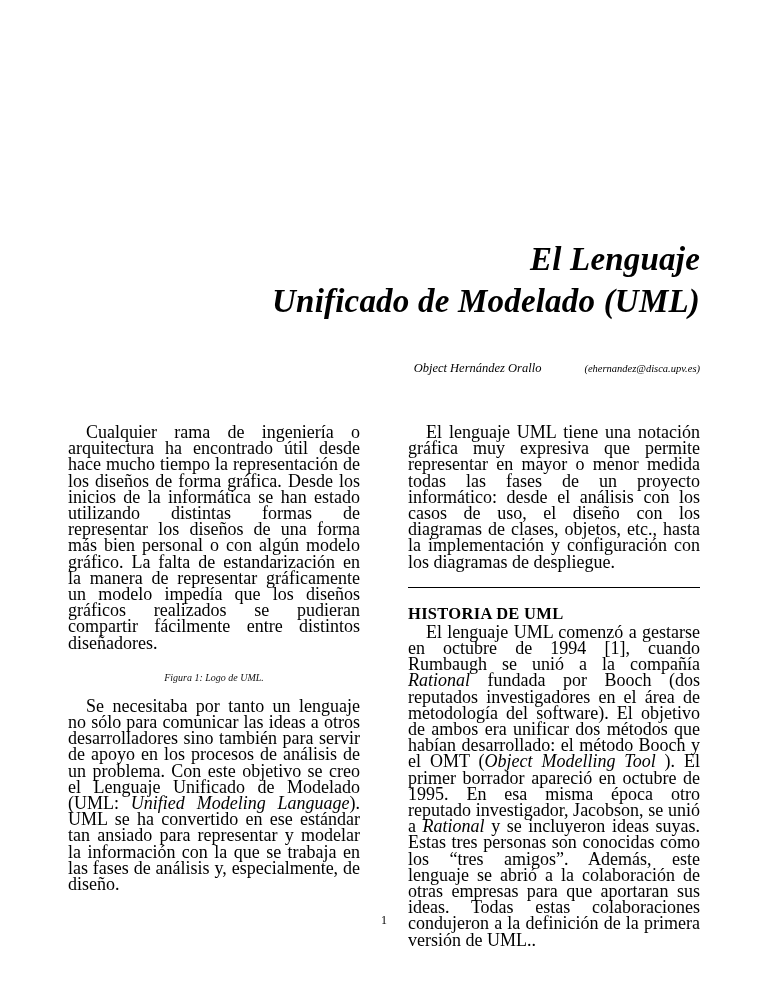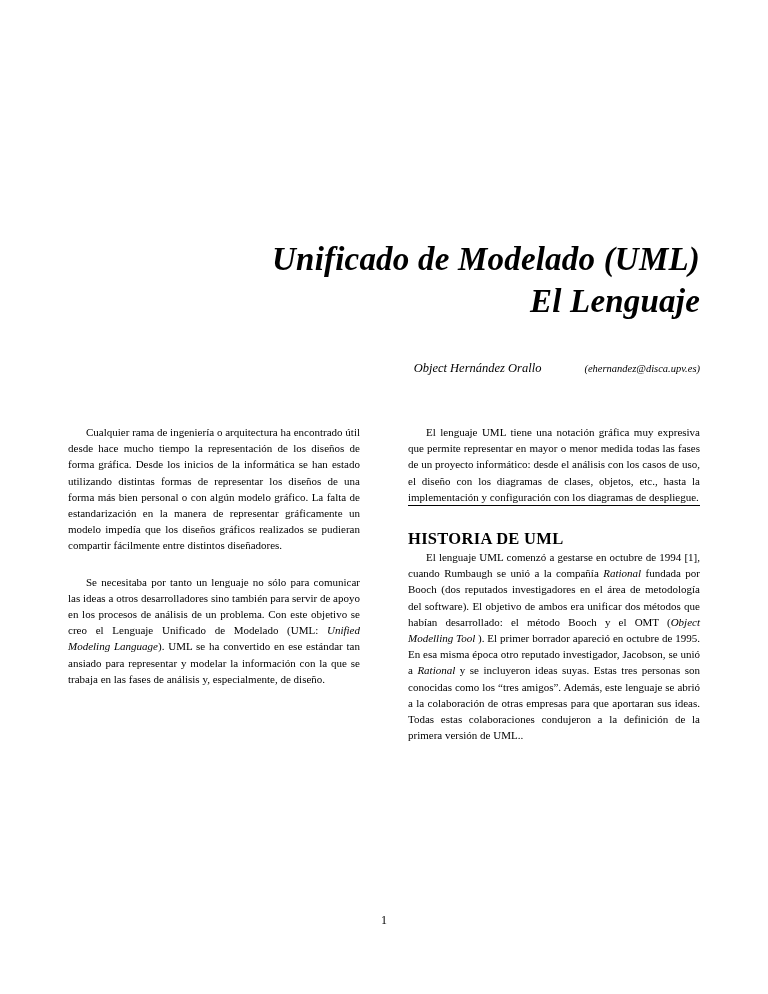--- a/index.html
+++ b/index.html
@@ -67,30 +67,31 @@
     top: 0;
     width: 292px;
   }
   .col-left  { left: 0px; }
   .col-right { left: 340px; }
 
   p.body-par {
     margin: 0 0 0 0;
     text-align: justify;
     text-indent: 18px;
-    font-size: 11px;
+    font-size: 18px;
     line-height: 16.2px;
     hyphens: manual;
   }
   .it { font-style: italic; }
 
   
   .section-head {
+    margin-top: 17px;
     border-top: 1.6px solid #000;
-    padding-top: 23px;
+    padding-top: 16px;
   }
   .section-head-text {
     font-family: "Liberation Serif", "DejaVu Serif", serif;
     font-weight: bold;
     font-size: 16.5px;
     line-height: 20px;
     letter-spacing: 0.3px;
   }
   .after-head { margin-top: 9px; }
 
@@ -156,36 +157,37 @@
     font-size: 12px;
     line-height: 16px;
   }
 </style>
 </head>
 <body>
 
 <div class="page">
 
   <div class="title-block">
+    <div class="doc-title-line">El Lenguaje</div>
     <div class="doc-title-line">Unificado de Modelado (UML)</div>
-    <div class="doc-title-line">El Lenguaje</div>
   </div>
 
   <div class="author-line">
     <span>Object Hernández Orallo</span><span class="author-email">(ehernandez@disca.upv.es)</span>
   </div>
 
   <div class="columns">
 
     <div class="col col-left">
 
       <p class="body-par">Cualquier rama de ingeniería o arquitectura ha encontrado útil desde hace mucho tiempo la representación de los diseños de forma gráfica. Desde los inicios de la informática se han estado utilizando distintas formas de representar los diseños de una forma más bien personal o con algún modelo gráfico. La falta de estandarización en la manera de representar gráficamente un modelo impedía que los diseños gráficos realizados se pudieran compartir fácilmente entre distintos diseñadores.</p>
 
       <div class="figure">
 
+        <div class="fig-caption">Figura 1: Logo de UML.</div>
       </div>
 
       <p class="body-par" style="margin-top:14px;"><span>Se necesitaba por tanto un lenguaje no sólo para comunicar las ideas a otros desarrolladores sino también para servir de apoyo en los procesos de análisis de un problema. Con este objetivo se creo el Lenguaje Unificado de Modelado (UML: </span><span class="it">Unified Modeling Language</span><span>). UML se ha convertido en ese estándar tan ansiado para representar y modelar la información con la que se trabaja en las fases de análisis y, especialmente, de diseño.</span></p>
 
     </div>
 
     <div class="col col-right">
 
       <p class="body-par">El lenguaje UML tiene una notación gráfica muy expresiva que permite representar en mayor o menor medida todas las fases de un proyecto informático: desde el análisis con los casos de uso, el diseño con los diagramas de clases, objetos, etc., hasta la implementación y configuración con los diagramas de despliegue.</p>
 

